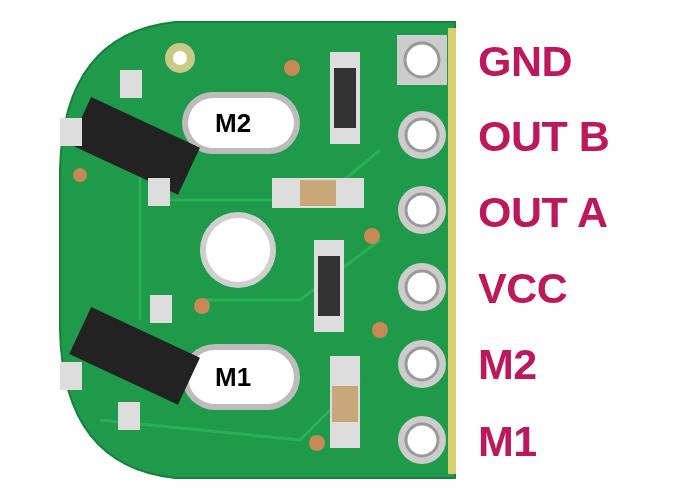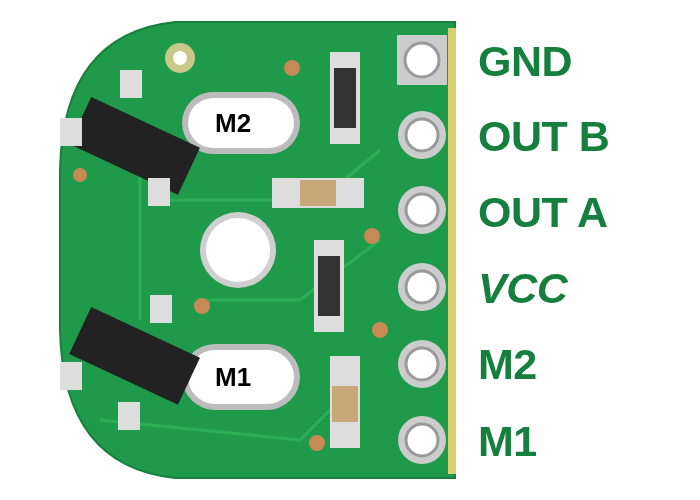--- a/index.html
+++ b/index.html
@@ -1,18 +1,18 @@
 <!DOCTYPE html>
 <html><head>
 <meta charset="utf-8">
 <style>
 html,body{margin:0;padding:0;background:#fff;}
 #stage{position:relative;width:700px;height:500px;overflow:hidden;background:#fff;font-family:"Liberation Sans",sans-serif;}
 svg{position:absolute;left:0;top:0;}
-.pin-label{position:absolute;left:478px;font-weight:bold;font-size:43px;color:#15803d;line-height:1;letter-spacing:-0.5px;}
+.pin-label{position:absolute;left:478px;font-weight:bold;font-size:43px;color:#be185d;line-height:1;letter-spacing:-0.5px;}
 .pad-label{position:absolute;font-weight:bold;font-size:26px;color:#000;}
 </style>
 </head>
 <body>
 
 <div id="stage">
   <svg width="700" height="500" viewBox="0 0 700 500">
 
     <path d="M175,22 L455,22 L455,478 L175,478 C100,470 62,420 60,330 L60,170 C62,80 100,30 175,22 Z" fill="#1f9a4a" stroke="#17803c" stroke-width="2"></path>
 
@@ -86,16 +86,16 @@
         <circle cx="422" cy="440" r="16"></circle>
       </g>
   </svg>
 
   <div class="pad-label" style="left:215px;top:108px;">M2</div>
   <div class="pad-label" style="left:215px;top:362px;">M1</div>
 
   <div class="pin-label" style="top:40px;">GND</div>
   <div class="pin-label" style="top:191px;">OUT A</div>
   <div class="pin-label" style="top:115px;">OUT B</div>
-  <div class="pin-label" style="top:267px;font-style:italic;">VCC</div>
+  <div class="pin-label" style="top:267px;">VCC</div>
   <div class="pin-label" style="top:343px;">M2</div>
   <div class="pin-label" style="top:420px;">M1</div>
 </div>
 
 </body></html>

